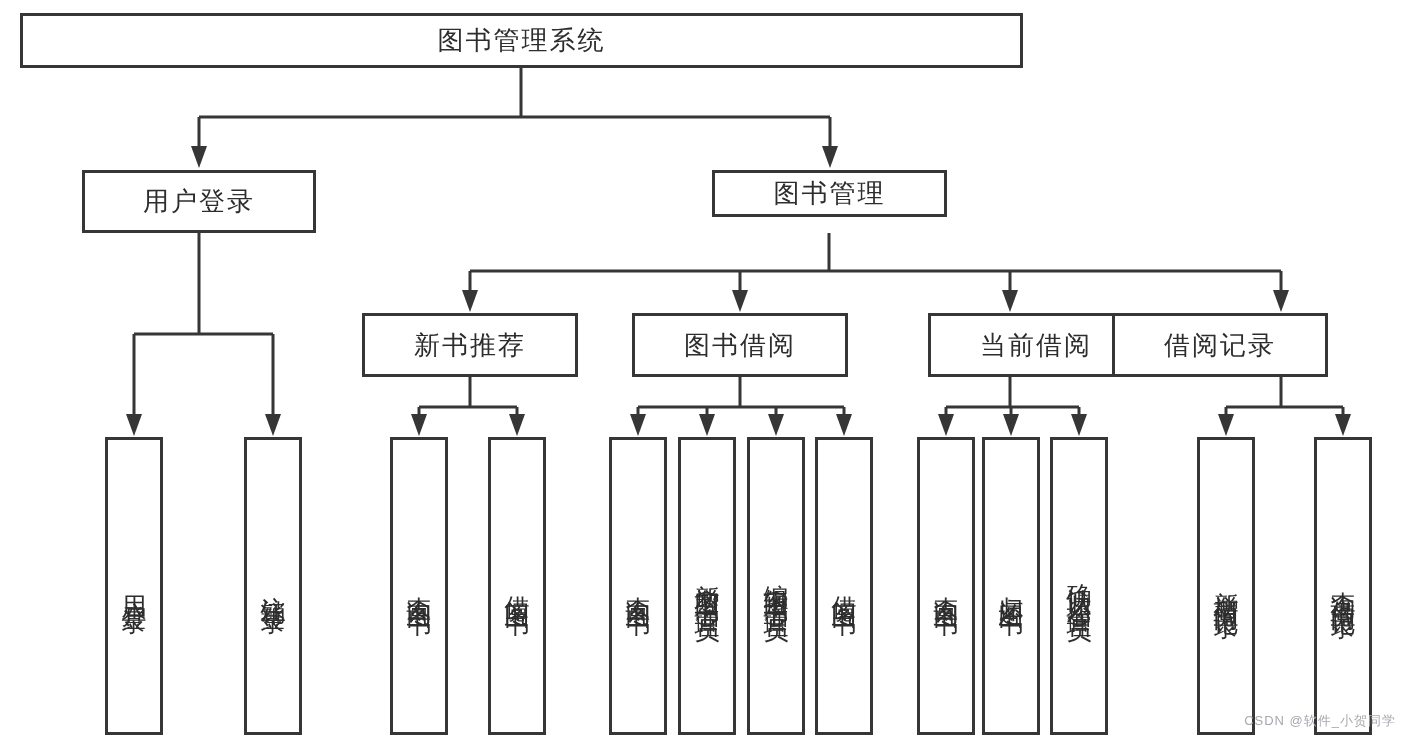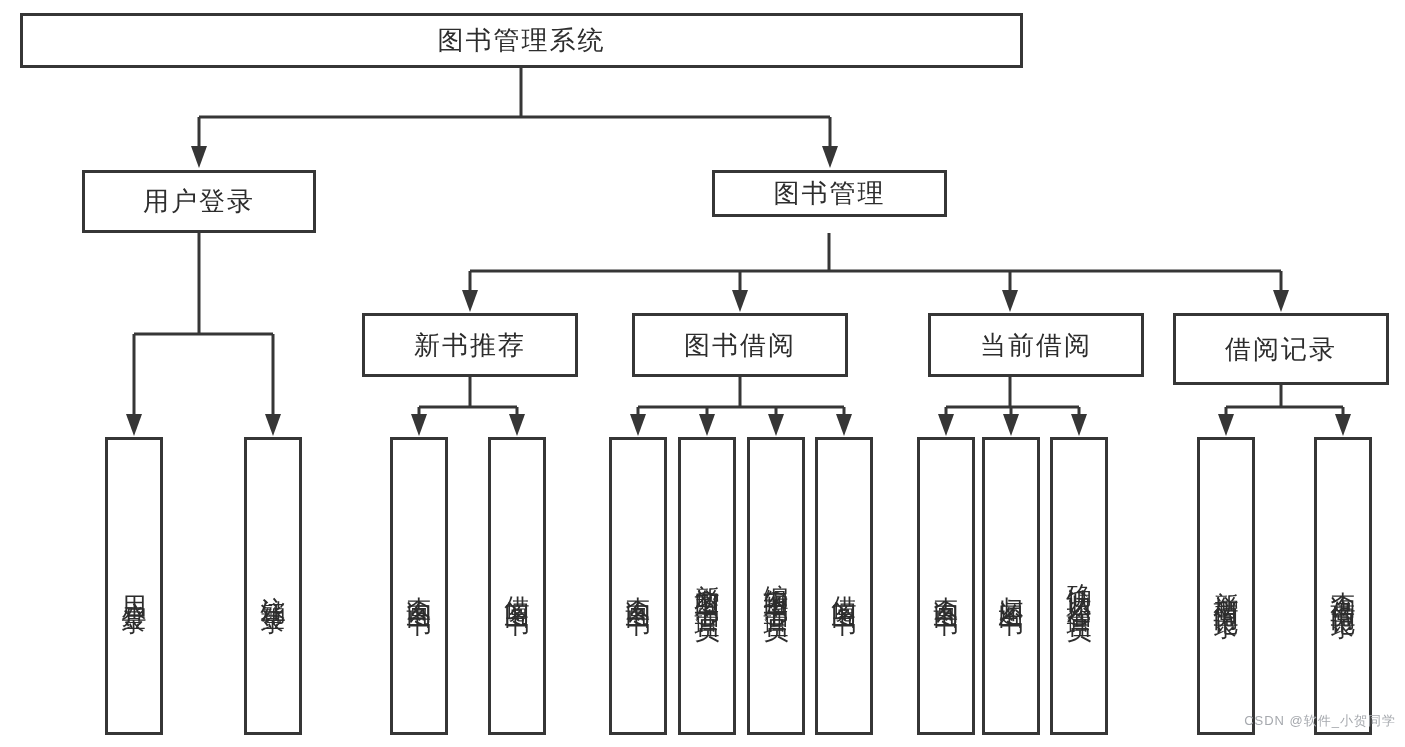--- a/index.html
+++ b/index.html
@@ -105,21 +105,21 @@
 
   <div class="node node-h" style="left:362px; top:313px; width:216px; height:64px;">
     <span class="lbl">新书推荐</span>
   </div>
   <div class="node node-h" style="left:632px; top:313px; width:216px; height:64px;">
     <span class="lbl">图书借阅</span>
   </div>
   <div class="node node-h" style="left:902px; top:313px; width:216px; height:64px;margin-left:26px;">
     <span class="lbl">当前借阅</span>
   </div>
-  <div class="node node-h" style="left:1173px; top:313px; width:216px; height:72px;">
+  <div class="node node-h" style="left:1112px; top:313px; width:216px; height:64px;">
     <span class="lbl">借阅记录</span>
   </div>
 
   <div class="node node-v" style="left:105px; top:437px; width:58px; height:298px;">
     <span class="lbl">用户登录</span>
   </div>
   <div class="node node-v" style="left:244px; top:437px; width:58px; height:298px;">
     <span class="lbl">注销登录</span>
   </div>
 

